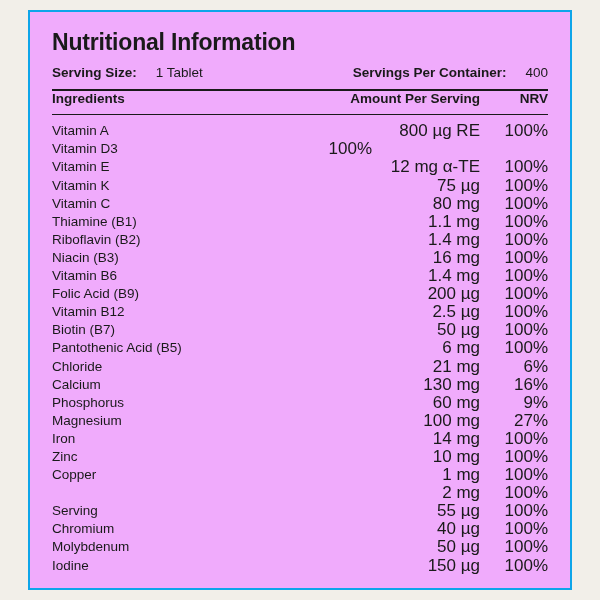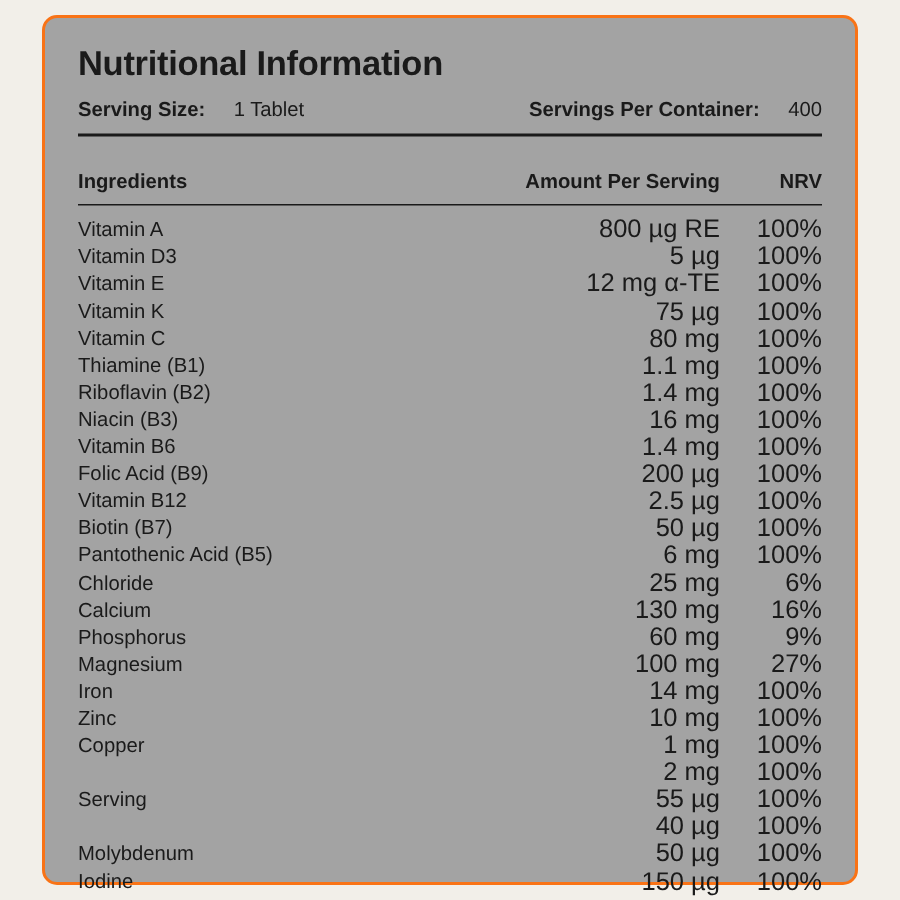--- a/index.html
+++ b/index.html
@@ -13,23 +13,23 @@
     font-family: "Liberation Sans", sans-serif;
     color: #1a1a1a;
     overflow: hidden;
   }
   .panel {
     position: absolute;
     left: 28px;
     top: 10px;
     width: 544px;
     height: 580px;
-    background: #a3a3a3;
-    border: 2px solid #f97316;
-    border-radius: 10px;
+    background: #f0abfc;
+    border: 2px solid #0ea5e9;
+    border-radius: 0;
     box-sizing: border-box;
     padding: 16px 22px 10px 22px;
   }
   .title {
     font-size: 23px;
     font-weight: bold;
     letter-spacing: -0.2px;
     margin: 2px 0 10px 0;
     line-height: 1.1;
   }
@@ -55,21 +55,21 @@
   }
   .rule-thin {
     border-top: 1.5px solid #1a1a1a;
     margin: 0;
   }
   .head-row {
     display: flex;
     align-items: center;
     font-size: 13.5px;
     font-weight: bold;
-    padding: 22px 0 8px 0;
+    padding: 0 0 8px 0;
   }
   .col-ing {
     flex: 0 0 258px;
     text-align: left;
   }
   .col-amt {
     flex: 1 1 auto;
     text-align: right;
     padding-right: 6px;
   }
@@ -119,21 +119,20 @@
   <div class="rule-thin"></div>
 
   <div class="rows" id="rows">
       <div class="row">
         <div class="col-ing">Vitamin A</div>
         <div class="col-amt">800 µg RE</div>
         <div class="col-nrv">100%</div>
       </div>
       <div class="row">
         <div class="col-ing">Vitamin D3</div>
-        <div class="col-amt">5 µg</div>
         <div class="col-nrv">100%</div>
       </div>
       <div class="row">
         <div class="col-ing">Vitamin E</div>
         <div class="col-amt">12 mg α-TE</div>
         <div class="col-nrv">100%</div>
       </div>
       <div class="row">
         <div class="col-ing">Vitamin K</div>
         <div class="col-amt">75 µg</div>
@@ -179,21 +178,21 @@
         <div class="col-amt">50 µg</div>
         <div class="col-nrv">100%</div>
       </div>
       <div class="row">
         <div class="col-ing">Pantothenic Acid (B5)</div>
         <div class="col-amt">6 mg</div>
         <div class="col-nrv">100%</div>
       </div>
       <div class="row">
         <div class="col-ing">Chloride</div>
-        <div class="col-amt">25 mg</div>
+        <div class="col-amt">21 mg</div>
         <div class="col-nrv">6%</div>
       </div>
       <div class="row">
         <div class="col-ing">Calcium</div>
         <div class="col-amt">130 mg</div>
         <div class="col-nrv">16%</div>
       </div>
       <div class="row">
         <div class="col-ing">Phosphorus</div>
         <div class="col-amt">60 mg</div>
@@ -222,20 +221,21 @@
       <div class="row">
         <div class="col-amt">2 mg</div>
         <div class="col-nrv">100%</div>
       </div>
       <div class="row">
         <div class="col-ing">Serving</div>
         <div class="col-amt">55 µg</div>
         <div class="col-nrv">100%</div>
       </div>
       <div class="row">
+        <div class="col-ing">Chromium</div>
         <div class="col-amt">40 µg</div>
         <div class="col-nrv">100%</div>
       </div>
       <div class="row">
         <div class="col-ing">Molybdenum</div>
         <div class="col-amt">50 µg</div>
         <div class="col-nrv">100%</div>
       </div>
       <div class="row">
         <div class="col-ing">Iodine</div>

